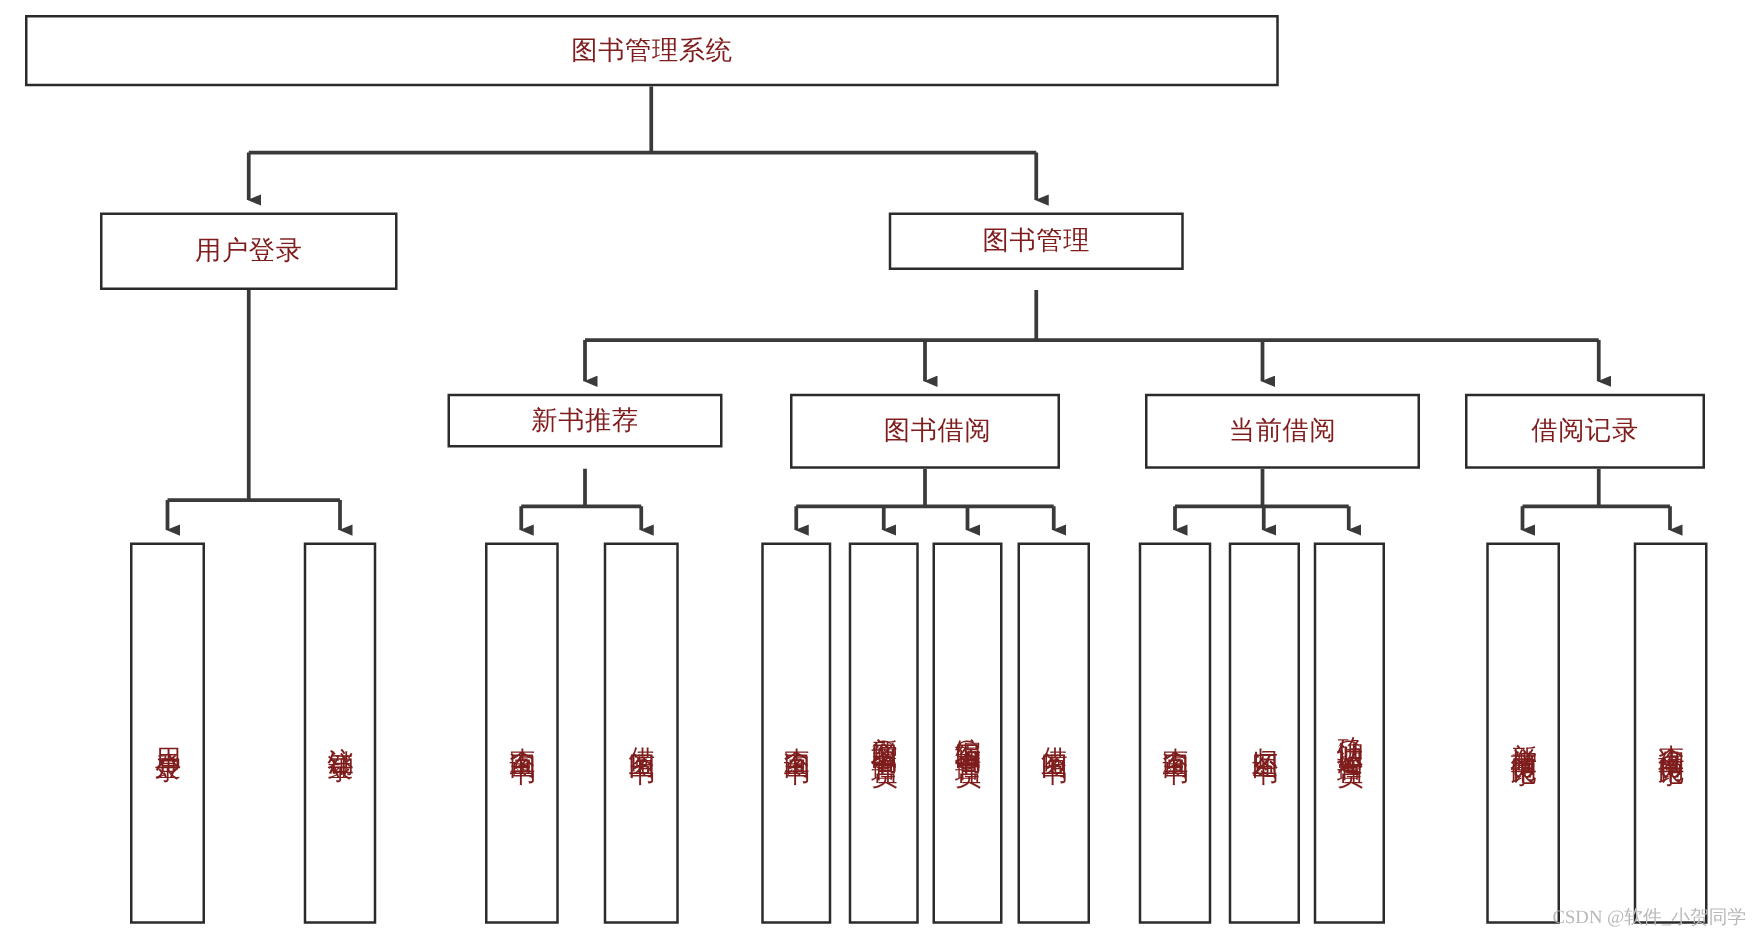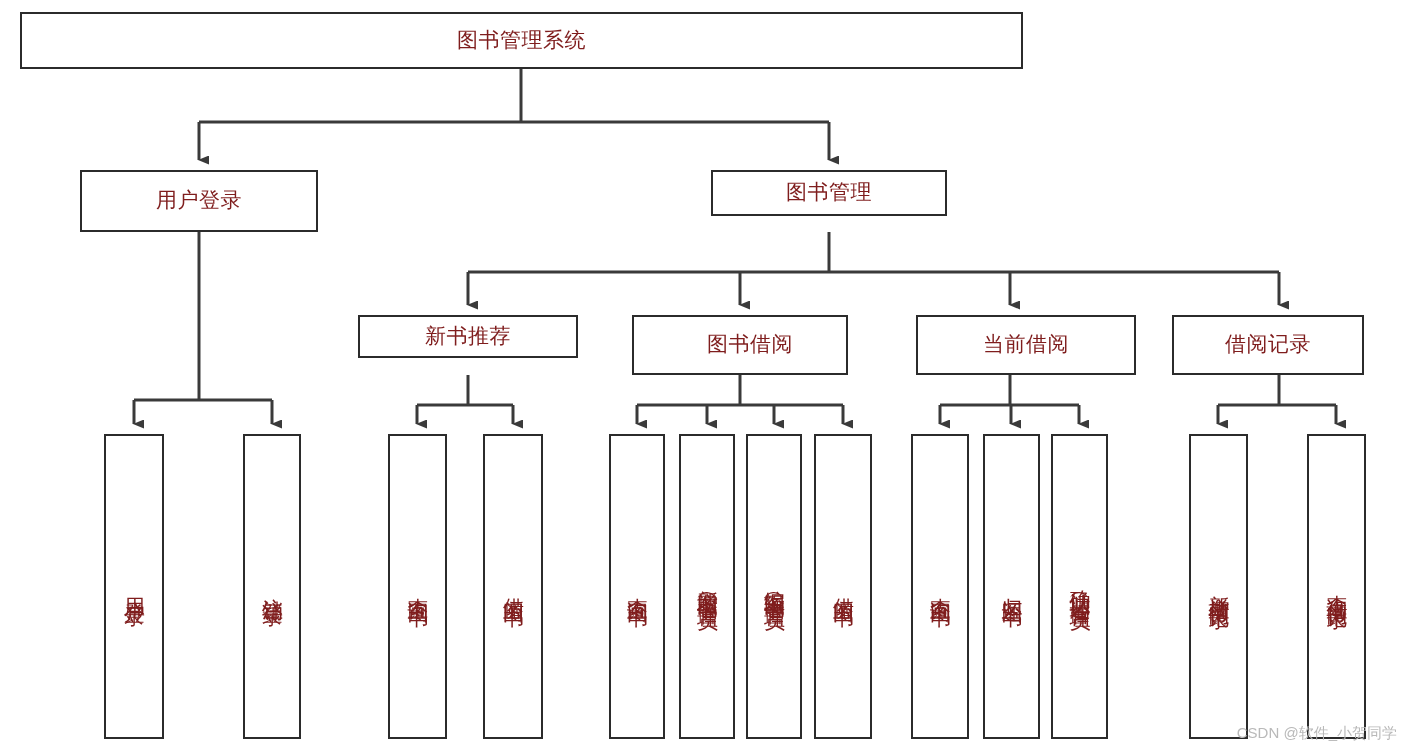--- a/index.html
+++ b/index.html
@@ -57,21 +57,21 @@
     letter-spacing: 3px;
     line-height: 1;
   }
   .watermark {
     position: absolute;
     right: 8px;
     bottom: 4px;
     font-size: 15px;
     color: #b9b9b9;
     white-space: nowrap;
-    font-family: Liberation Sans, sans-serif;
+    font-family: Liberation Serif, serif;
   }
 </style>
 </head>
 <body>
 
 <div id="diagram-root">
 
   <svg class="wires" viewBox="0 0 1405 747">
     <defs>
       <marker id="arrowhead" markerWidth="9" markerHeight="11" refX="4.5" refY="10" orient="auto" markerUnits="userSpaceOnUse">

